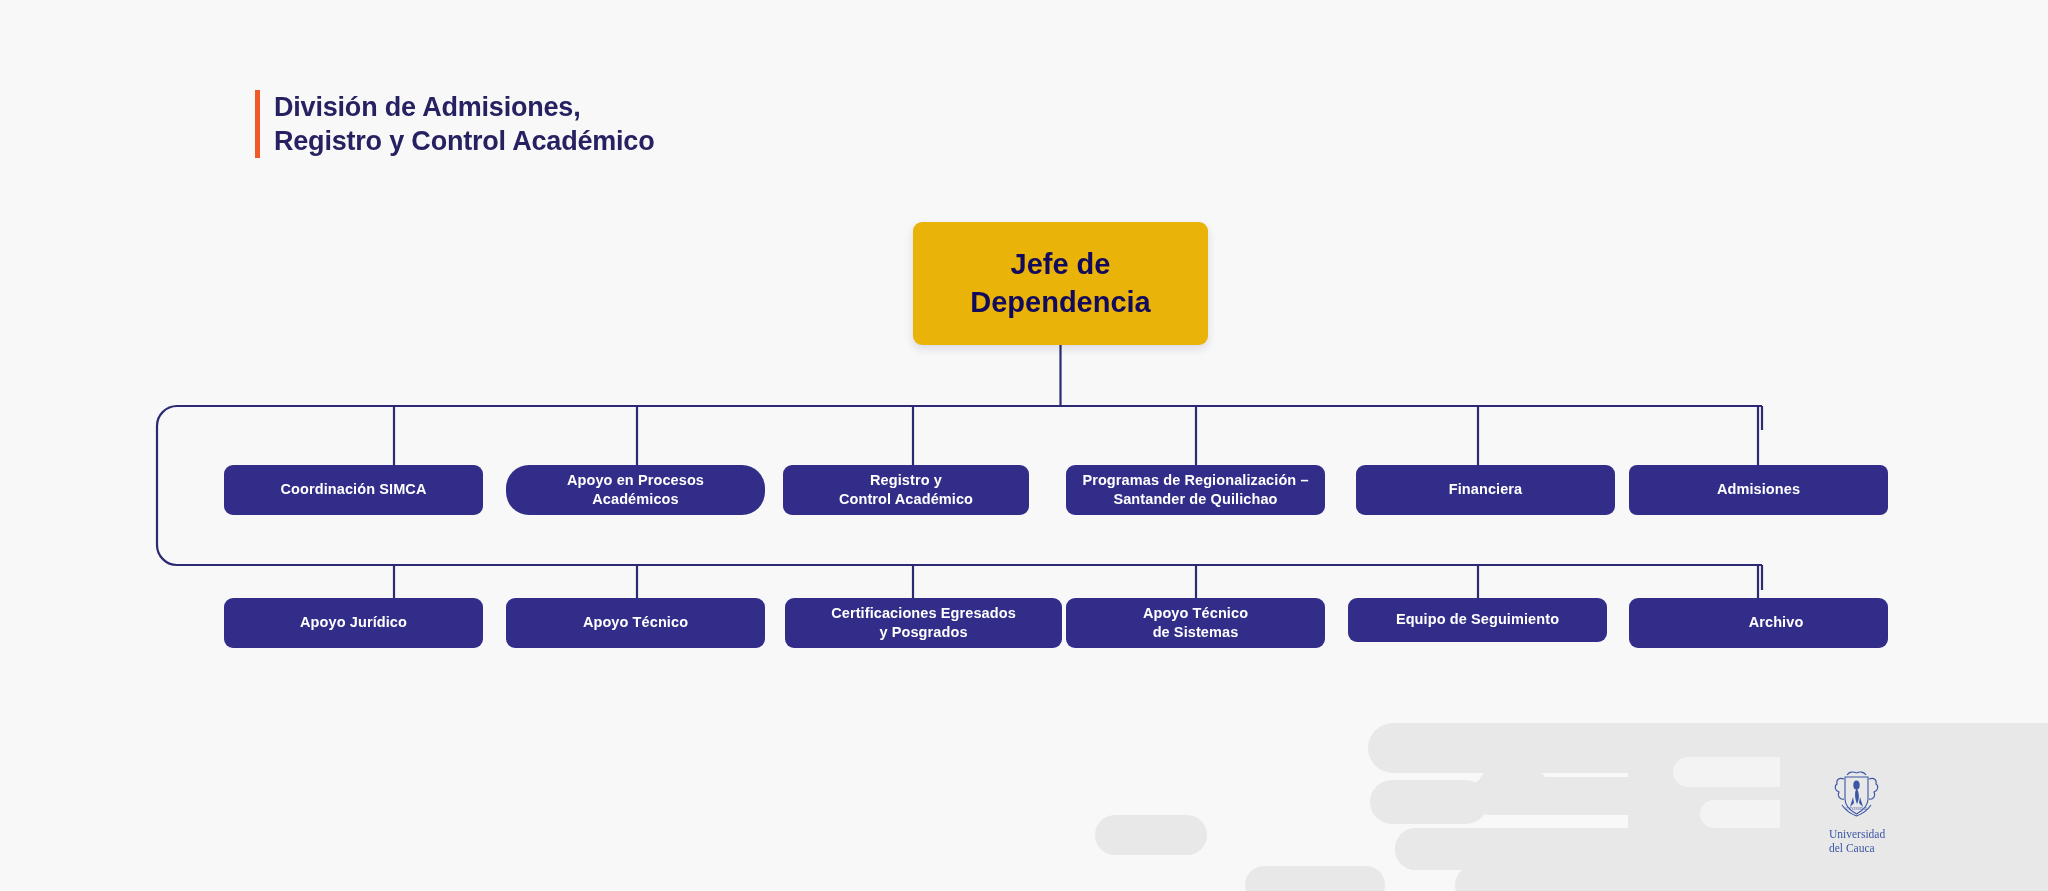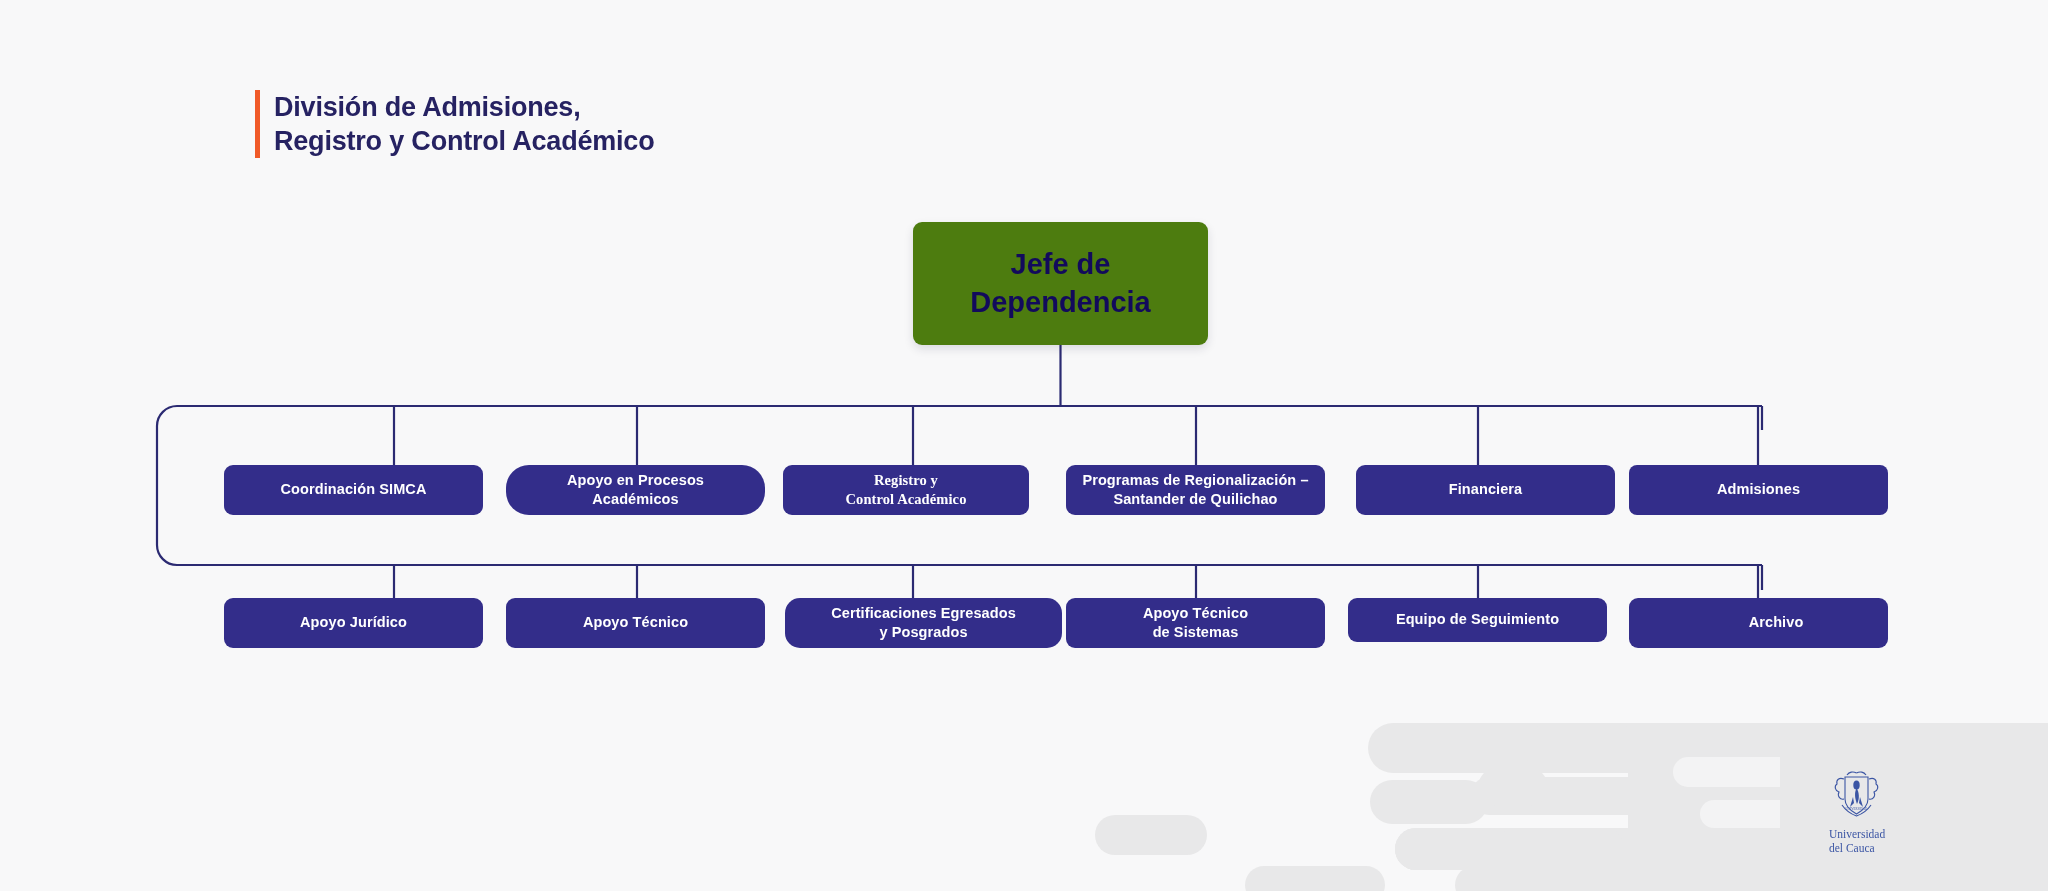--- a/index.html
+++ b/index.html
@@ -53,21 +53,21 @@
     width: 2048px; height: 891px;
   }
 
   
   #root-node {
     position: absolute;
     left: 913px;
     top: 222px;
     width: 295px;
     height: 123px;
-    background: #4d7c0f;
+    background: #eab308;
     border-radius: 9px;
     box-shadow: 0 4px 10px rgba(30,30,60,0.13);
     display: flex;
     align-items: center;
     justify-content: center;
     text-align: center;
   }
   #root-node .node-label {
     color: #120a5c;
     font-size: 29px;
@@ -177,42 +177,42 @@
 Dependencia</div>
 </div>
 
 <div class="unit-box" style="left:224px;top:465px;width:259px;height:50px;">
   <div class="node-label">Coordinación SIMCA</div>
 </div>
 <div class="unit-box" style="left:506px;top:465px;width:259px;height:50px;border-radius:23px;">
   <div class="node-label">Apoyo en  Procesos
 Académicos</div>
 </div>
-<div class="unit-box" style="left:783px;top:465px;width:246px;height:50px;font-family:Liberation Serif, serif;">
+<div class="unit-box" style="left:783px;top:465px;width:246px;height:50px;">
   <div class="node-label">Registro y
 Control Académico</div>
 </div>
 <div class="unit-box" style="left:1066px;top:465px;width:259px;height:50px;">
   <div class="node-label">Programas de Regionalización –
 Santander de Quilichao</div>
 </div>
 <div class="unit-box" style="left:1356px;top:465px;width:259px;height:50px;">
   <div class="node-label">Financiera</div>
 </div>
 <div class="unit-box" style="left:1629px;top:465px;width:259px;height:50px;border-radius:8px;">
   <div class="node-label">Admisiones</div>
 </div>
 
 <div class="unit-box" style="left:224px;top:598px;width:259px;height:50px;">
   <div class="node-label">Apoyo Jurídico</div>
 </div>
 <div class="unit-box" style="left:506px;top:598px;width:259px;height:50px;">
   <div class="node-label">Apoyo Técnico</div>
 </div>
-<div class="unit-box" style="left:785px;top:598px;width:277px;height:50px;border-radius:15px;">
+<div class="unit-box" style="left:785px;top:598px;width:277px;height:50px;">
   <div class="node-label">Certificaciones Egresados
 y Posgrados</div>
 </div>
 <div class="unit-box" style="left:1066px;top:598px;width:259px;height:50px;">
   <div class="node-label">Apoyo Técnico
 de Sistemas</div>
 </div>
 <div class="unit-box" style="left:1348px;top:598px;width:259px;height:44px;">
   <div class="node-label">Equipo de Seguimiento</div>
 </div>

